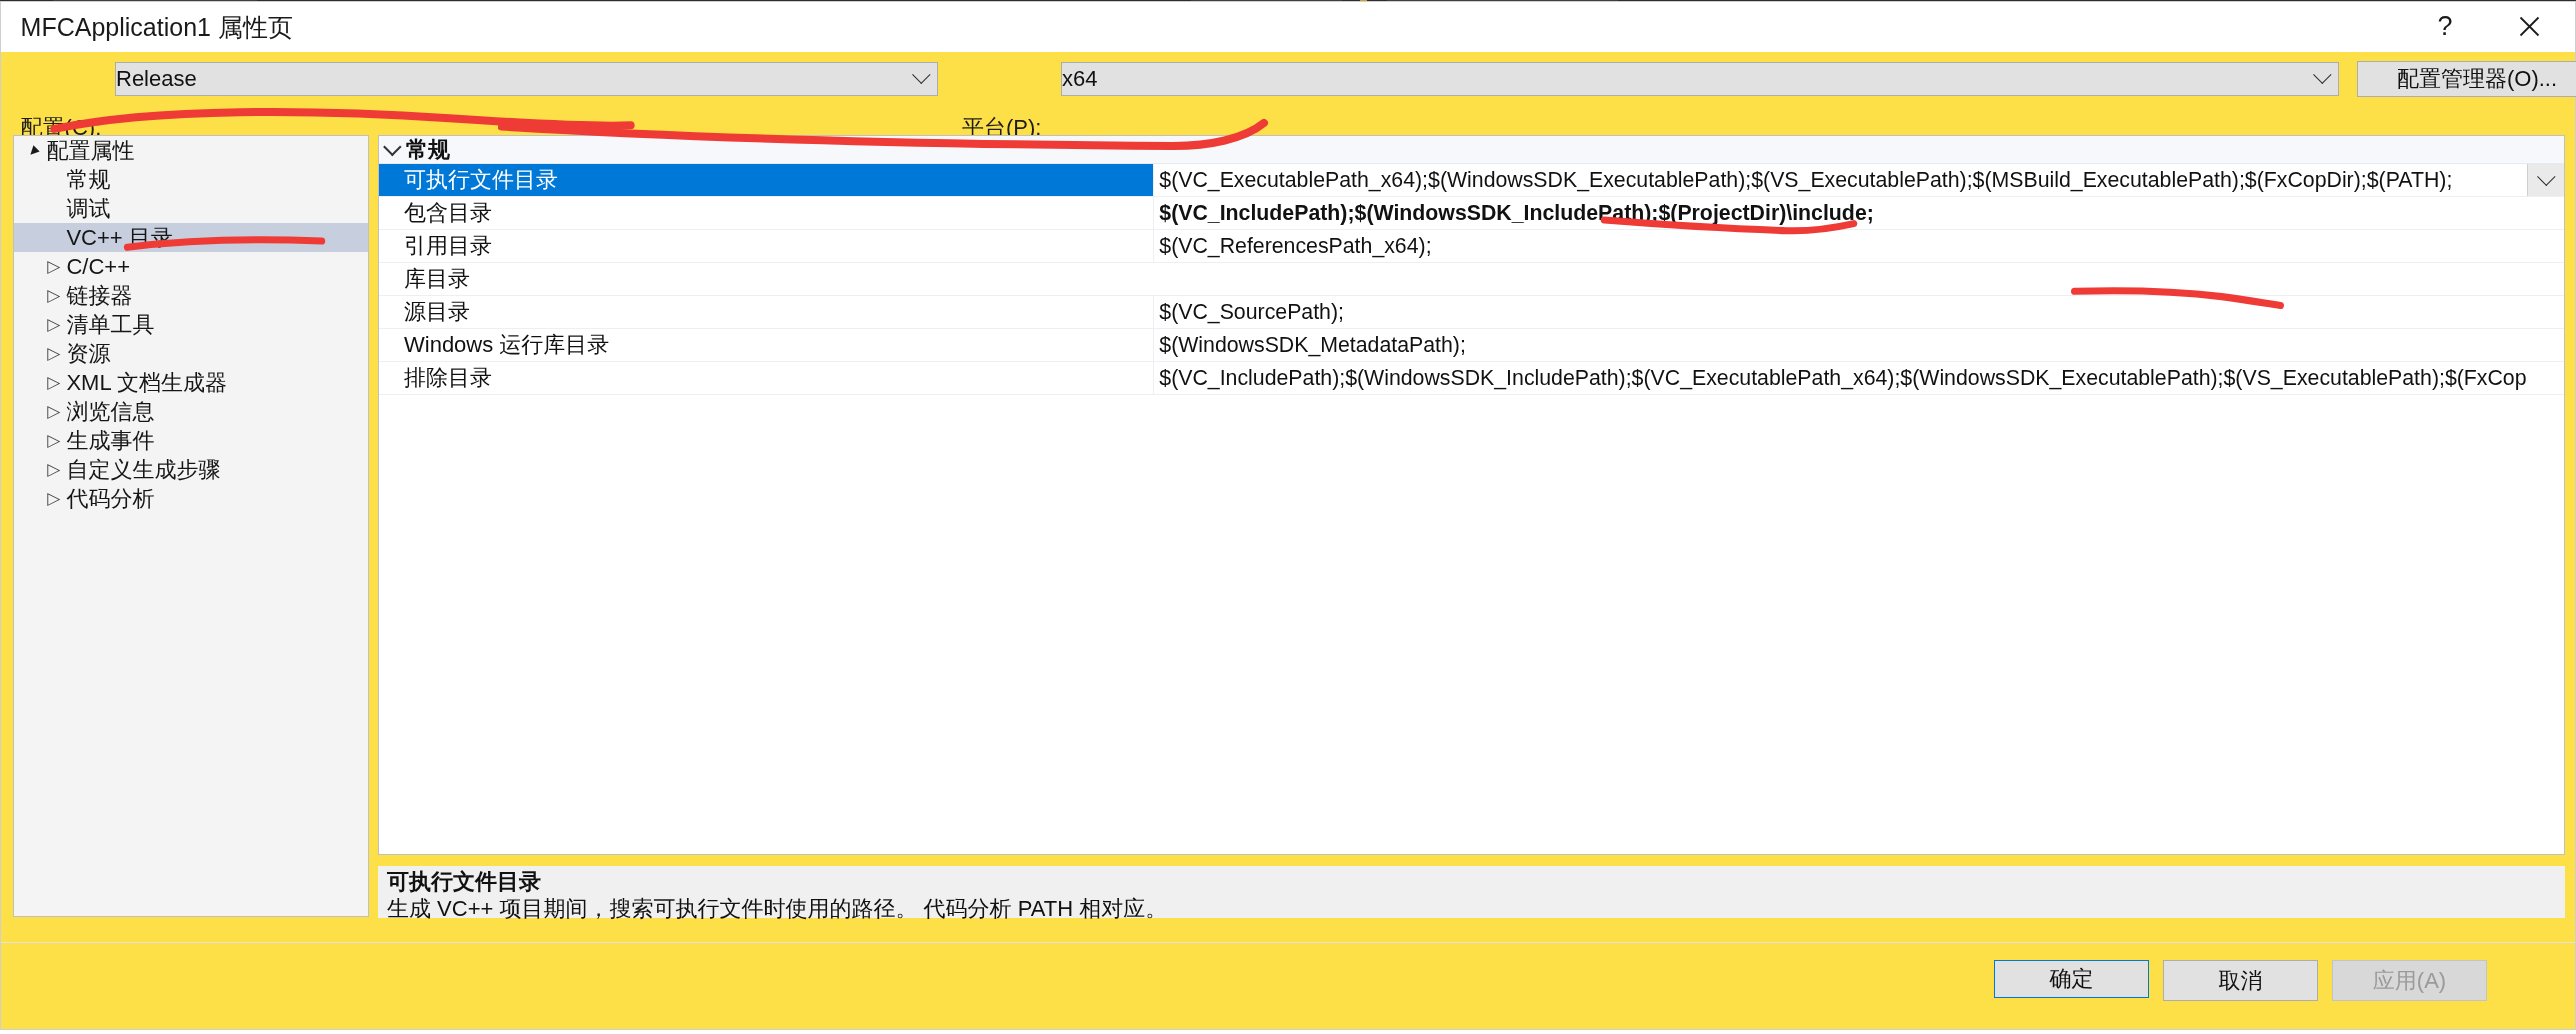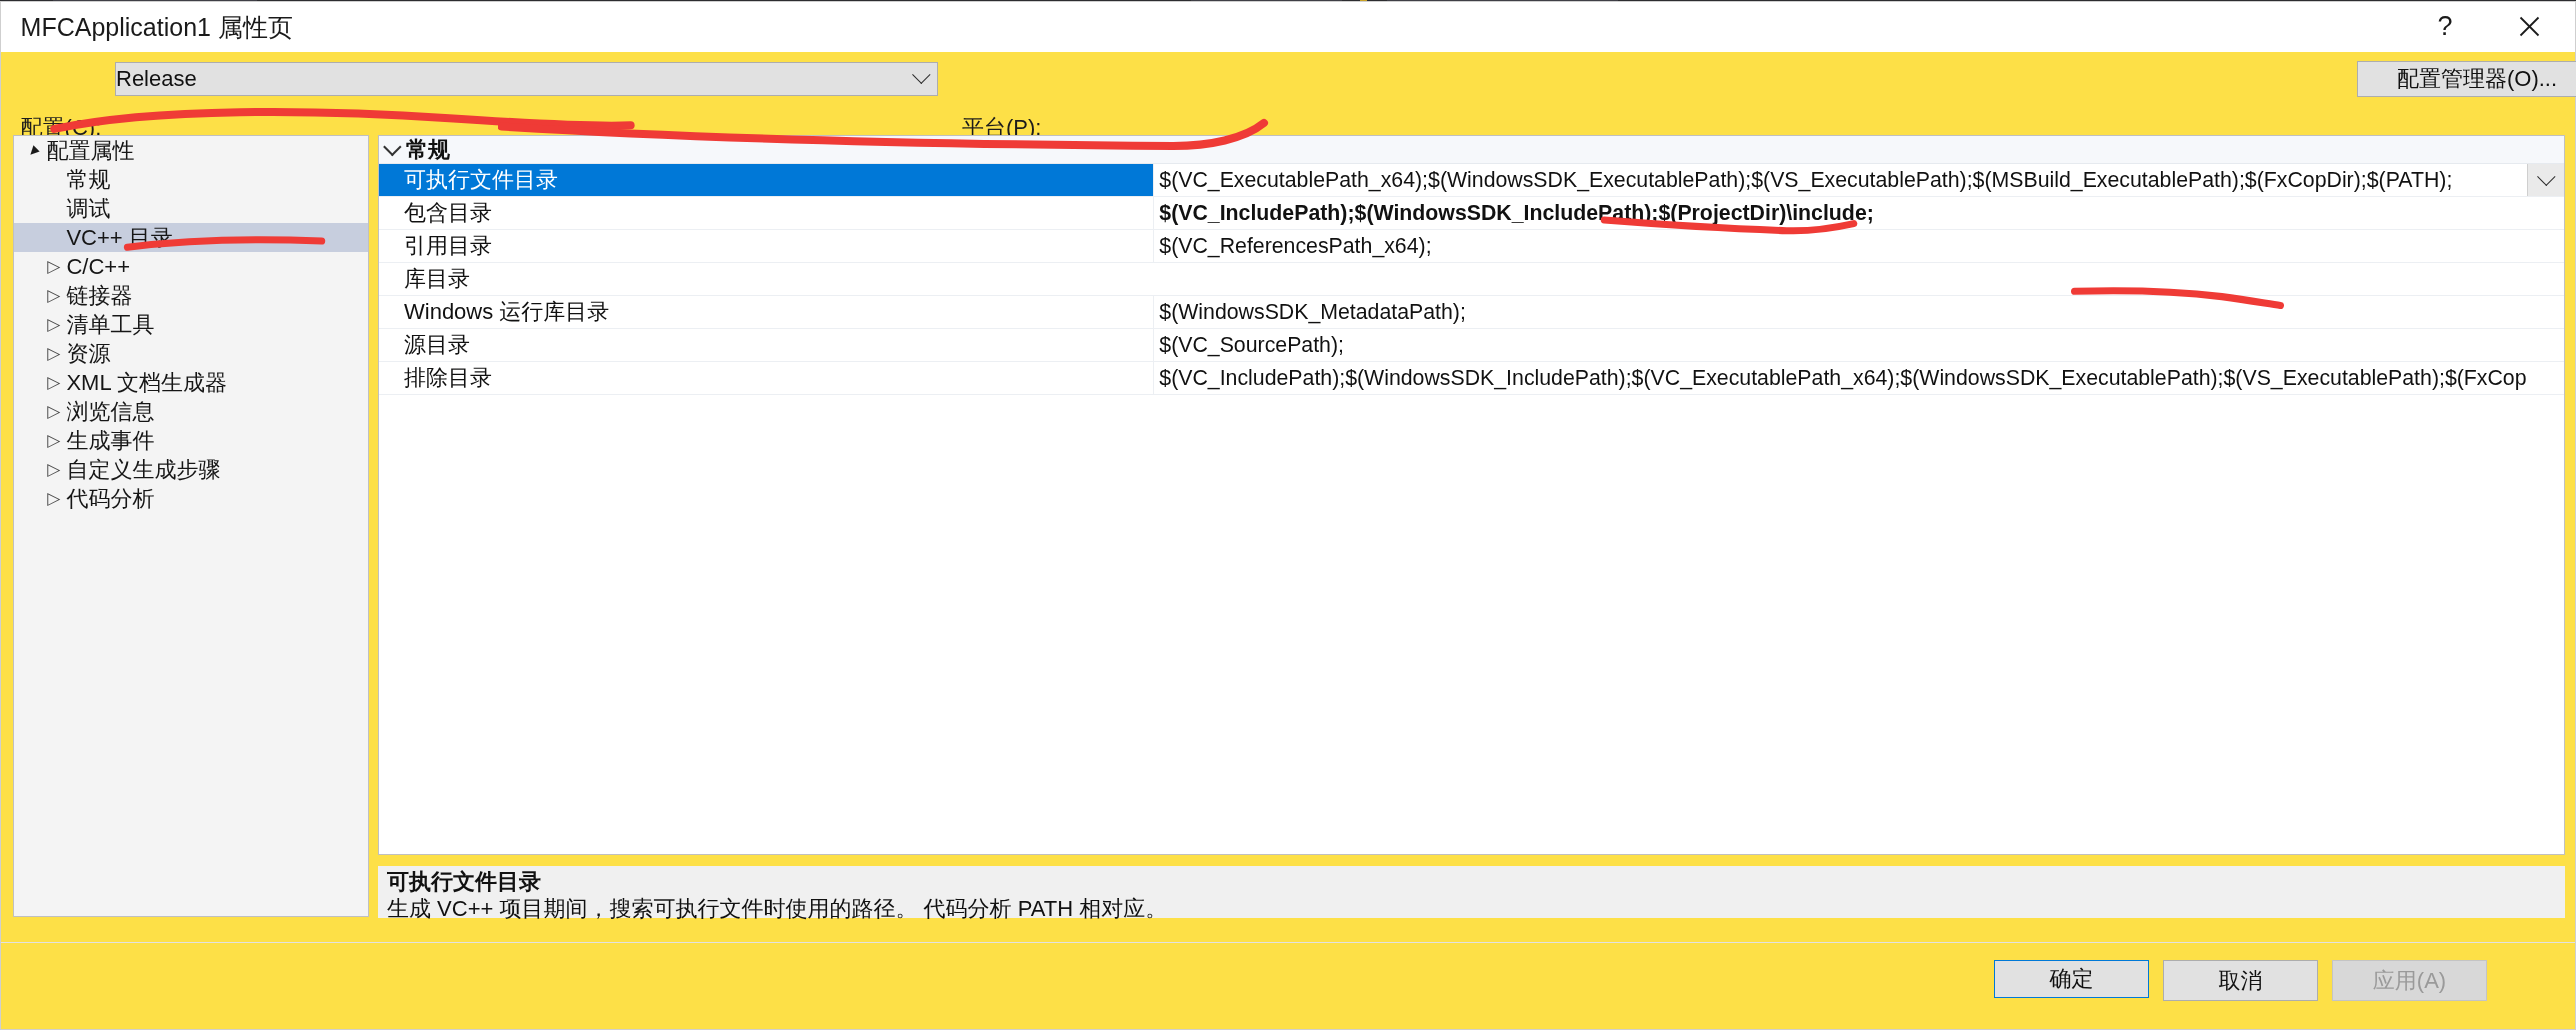--- a/index.html
+++ b/index.html
@@ -224,20 +224,26 @@
 
     <div class="combo" style="left:114px; top:10.7px; width:823px;">
       <div class="val">Release</div>
       <div class="arrow">
           <div class="chev"></div>
         </div>
     </div>
 
     <div class="lbl" style="left:961px; top:14.2px;">平台(P):</div>
 
+    <div class="combo" style="left:1060px; top:10.7px; width:1278px;">
+      <div class="val">x64</div>
+      <div class="arrow">
+          <div class="chev"></div>
+        </div>
+    </div>
 
     <div class="pushbtn" style="left:2356px; top:9.8px; width:240px; height:36px;">配置管理器(O)...</div>
   </div>
 
   <div class="treepane">
     <div id="tree-host">
         <div class="tnode" style="padding-left: 7.1px;">
           <div class="tw">
             <span class="arrowglyph filled" style="transform: rotate(45deg); display: inline-block;">▼</span>
           </div>
@@ -332,26 +338,26 @@
           <div class="gval bold">$(VC_IncludePath);$(WindowsSDK_IncludePath);$(ProjectDir)\include;</div>
         </div>
         <div class="grow">
           <div class="gname">引用目录</div>
           <div class="gval">$(VC_ReferencesPath_x64);</div>
         </div>
         <div class="grow">
           <div class="gname">库目录</div>
         </div>
         <div class="grow">
+          <div class="gname">源目录</div>
+          <div class="gval">$(VC_SourcePath);</div>
+        </div>
+        <div class="grow">
           <div class="gname">Windows 运行库目录</div>
           <div class="gval">$(WindowsSDK_MetadataPath);</div>
-        </div>
-        <div class="grow">
-          <div class="gname">源目录</div>
-          <div class="gval">$(VC_SourcePath);</div>
         </div>
         <div class="grow">
           <div class="gname">排除目录</div>
           <div class="gval">$(VC_IncludePath);$(WindowsSDK_IncludePath);$(VC_ExecutablePath_x64);$(WindowsSDK_ExecutablePath);$(VS_ExecutablePath);$(FxCop</div>
         </div>
       </div>
   </div>
 
   <div class="descpane">
     <div class="desc-title">可执行文件目录</div>

